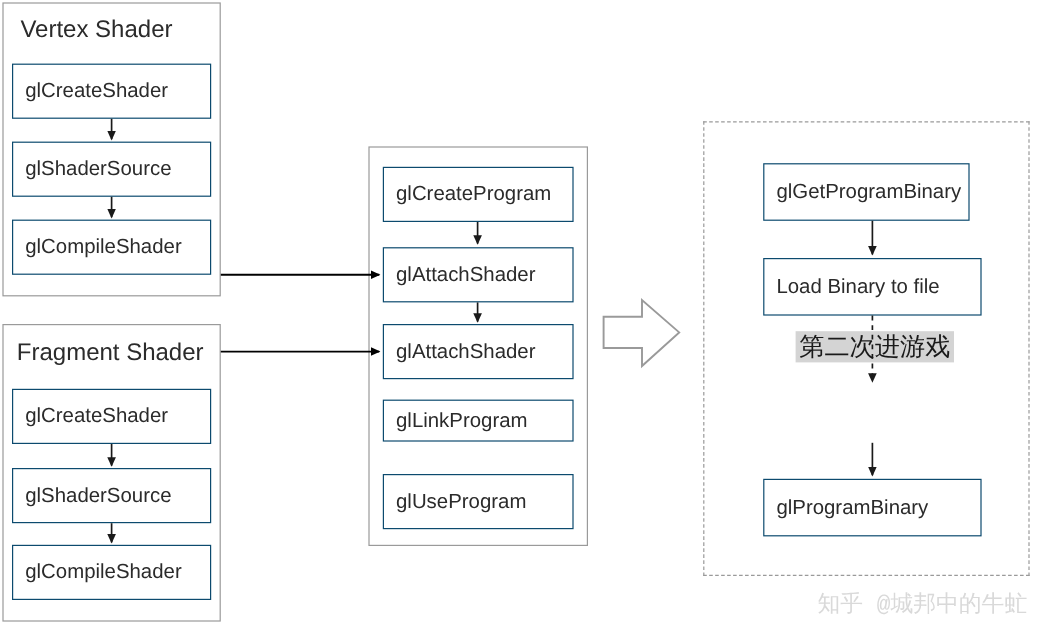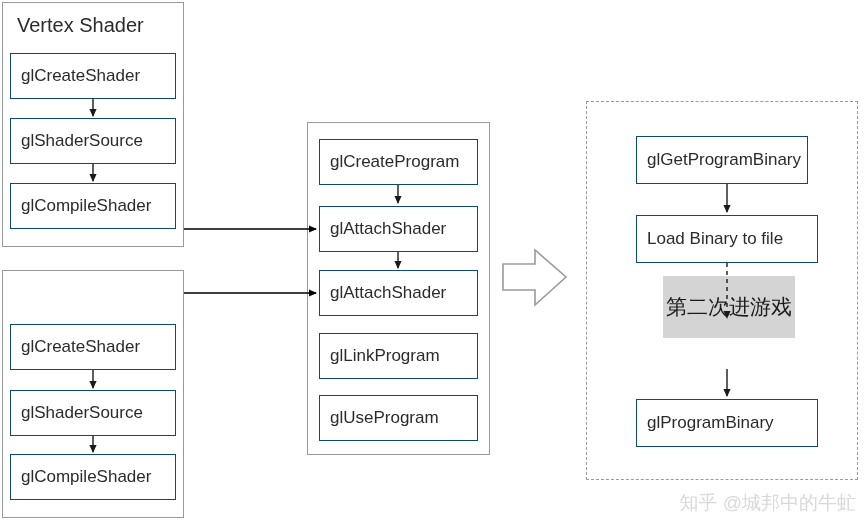--- a/index.html
+++ b/index.html
@@ -49,62 +49,63 @@
     background:transparent;
   }
 
   
   .hl-label{
     position:absolute;
     background:#d4d4d4;
     font-size:21px;
     color:#1a1a1a;
     line-height:1.15;
-    padding:19px 3px;
+    padding:1px 3px;
     white-space:nowrap;
     font-family:"DejaVu Sans","Liberation Sans",sans-serif;
   }
 
   
   .arrows{position:absolute;left:0;top:0;width:864px;height:520px;pointer-events:none;}
 
   
   .watermark{
     position:absolute;
     right:8px;bottom:4px;
     font-size:19px;
     color:#d9d9d9;
     white-space:nowrap;
-    font-family:Liberation Sans, sans-serif;
+    font-family:Liberation Mono, monospace;
   }
 </style>
 </head>
 <body>
 
 <div class="canvas">
 
   <div class="group" style="left:2px;top:2px;width:182px;height:245px;"></div>
   <div class="group-title" style="left:17px;top:14px;">Vertex Shader</div>
 
   <div class="box" style="left:10px;top:53px;width:166px;height:46px;">glCreateShader</div>
   <div class="box" style="left:10px;top:118px;width:166px;height:46px;">glShaderSource</div>
   <div class="box" style="left:10px;top:183px;width:166px;height:46px;">glCompileShader</div>
 
   <div class="group" style="left:2px;top:270px;width:182px;height:248px;"></div>
+  <div class="group-title" style="left:14px;top:283px;">Fragment Shader</div>
 
   <div class="box" style="left:10px;top:324px;width:166px;height:46px;">glCreateShader</div>
   <div class="box" style="left:10px;top:390px;width:166px;height:46px;">glShaderSource</div>
   <div class="box" style="left:10px;top:454px;width:166px;height:46px;">glCompileShader</div>
 
   <div class="group" style="left:307px;top:122px;width:183px;height:333px;"></div>
 
   <div class="box" style="left:319px;top:139px;width:159px;height:46px;">glCreateProgram</div>
   <div class="box" style="left:319px;top:206px;width:159px;height:46px;">glAttachShader</div>
   <div class="box" style="left:319px;top:270px;width:159px;height:46px;">glAttachShader</div>
-  <div class="box" style="left:319px;top:333px;width:159px;height:46px;">glLinkProgram</div>
+  <div class="box" style="left:319px;top:333px;width:159px;height:35px;">glLinkProgram</div>
   <div class="box" style="left:319px;top:395px;width:159px;height:46px;">glUseProgram</div>
 
   <div class="dashed-region" style="left:586px;top:101px;width:272px;height:379px;"></div>
 
   <div class="box" style="left:636px;top:136px;width:172px;height:48px;">glGetProgramBinary</div>
   <div class="box" style="left:636px;top:215px;width:182px;height:48px;">Load Binary to file</div>
 
   <div class="hl-label" style="left:663px;top:276px;">第二次进游戏</div>
 
   <div class="box" style="left:636px;top:399px;width:182px;height:48px;">glProgramBinary</div>

